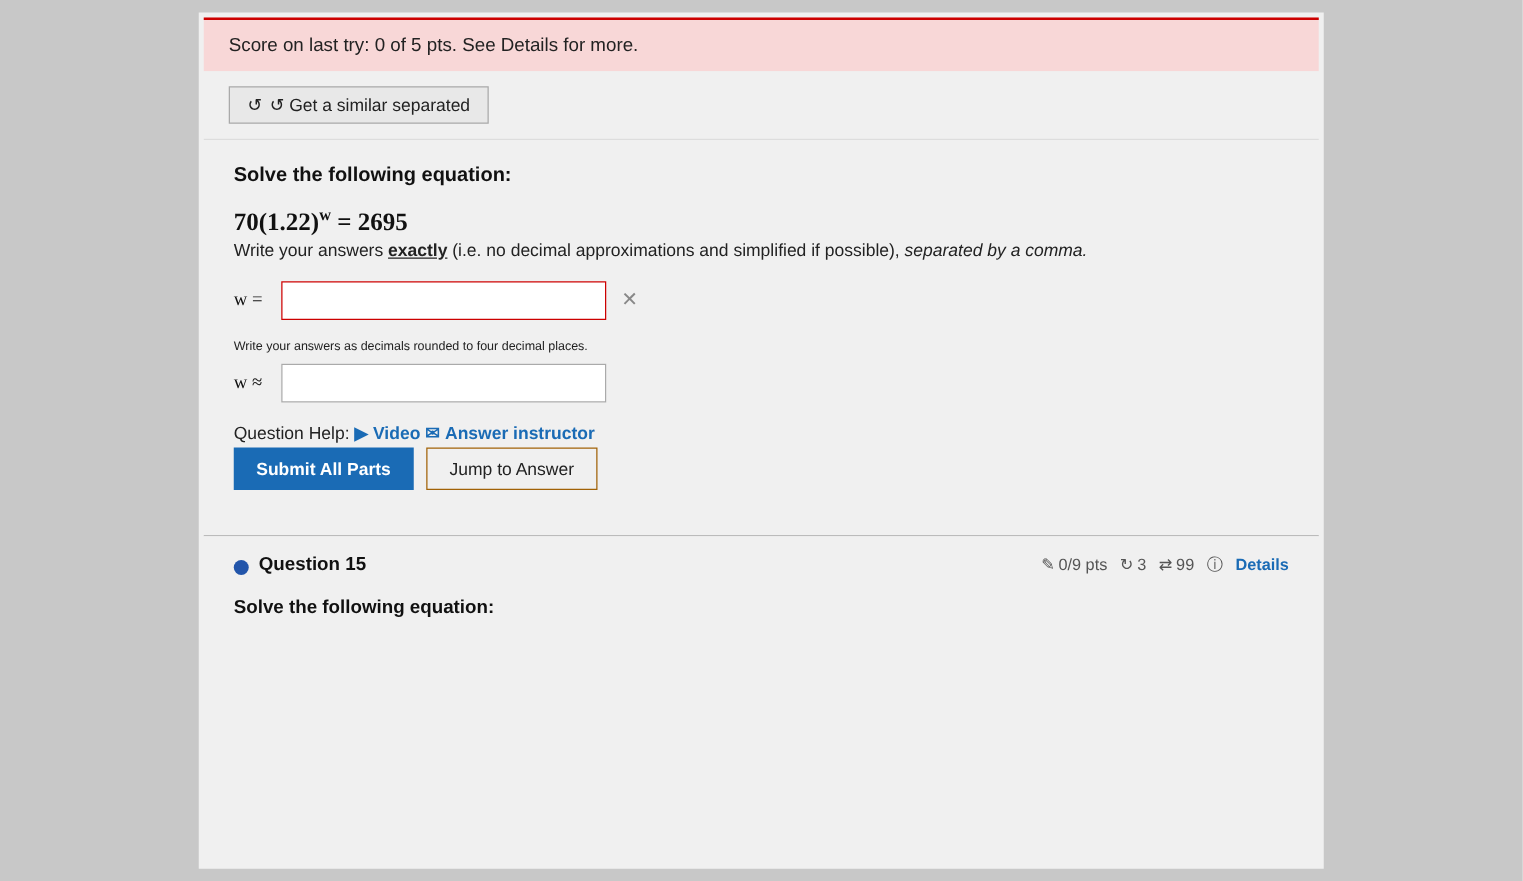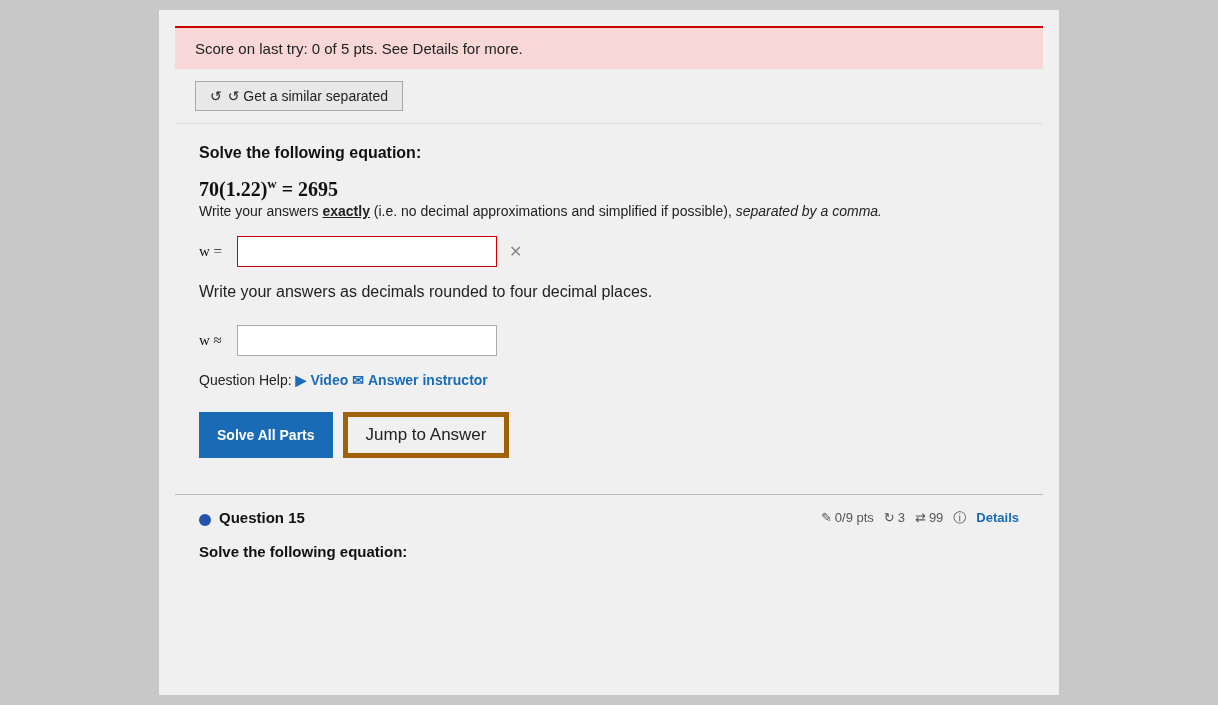--- a/index.html
+++ b/index.html
@@ -16,21 +16,21 @@
       width: 1218px;
       min-height: 705px;
       background: #c8c8c8;
       display: flex;
       justify-content: center;
       padding: 10px 20px;
     }
     .main-content {
       width: 900px;
       background: #f0f0f0;
-      padding: 16px;
+      padding: 4px;
     }
     .score-bar {
       background: #f8d7d7;
       border-top: 2px solid #cc0000;
       padding: 12px 20px;
       font-size: 15px;
       color: #222;
     }
     .retry-bar {
       background: #f0f0f0;
@@ -114,29 +114,29 @@
     }
     .clear-btn {
       background: none;
       border: none;
       cursor: pointer;
       font-size: 16px;
       color: #888;
       margin-left: 4px;
     }
     .decimal-instruction {
-      font-size: 16px;
-      color: #222;
-      margin-bottom: 24px;
+      font-size: 10px;
+      color: #222;
+      margin-bottom: 8px;
     }
     .question-help {
       font-size: 14px;
       color: #222;
       margin-top: 14px;
-      margin-bottom: 24px;
+      margin-bottom: 4px;
       display: flex;
       align-items: center;
       gap: 4px;
     }
     .help-link {
       color: #1a6bb5;
       text-decoration: none;
       cursor: pointer;
       display: flex;
       align-items: center;
@@ -153,23 +153,23 @@
       color: #fff;
       border: none;
       padding: 8px 18px;
       font-size: 14px;
       font-weight: bold;
       cursor: pointer;
     }
     .jump-btn {
       background: #f0f0f0;
       color: #222;
-      border: 5px solid #a16207;
+      border: 1px solid #a16207;
       padding: 8px 18px;
-      font-size: 17px;
+      font-size: 14px;
       cursor: pointer;
     }
     .question-divider {
       border: none;
       border-top: 1px solid #bbb;
       margin: 0 0 0 0;
     }
     .question-row {
       display: flex;
       justify-content: space-between;
@@ -270,21 +270,21 @@
           <span>Video</span>
         </a>
         <a class="help-link">
           <span>✉</span>
           <span>Answer instructor</span>
         </a>
       </div>
 
       <div class="action-buttons">
         <button class="submit-btn">
-          <span>Solve All Parts</span>
+          <span>Submit All Parts</span>
         </button>
         <button class="jump-btn">
           <span>Jump to Answer</span>
         </button>
       </div>
     </div>
 
     <hr class="question-divider">
 
     <div class="question-row">

